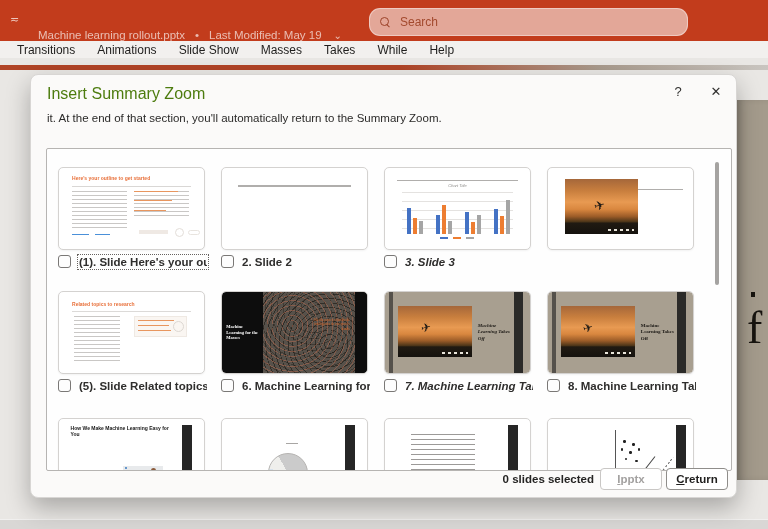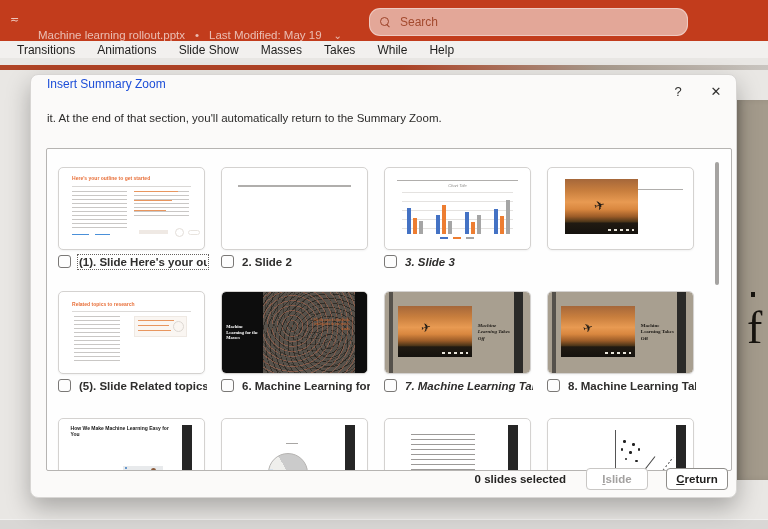--- a/index.html
+++ b/index.html
@@ -38,21 +38,21 @@
                     box-shadow:inset 6px 0 8px -4px rgba(0,0,0,.25); overflow:hidden; }
   .bg-right-slide .serif-f { position:absolute; left:10px; top:205px; font-family:"Liberation Serif", serif;
                              font-size:46px; color:#17140f; line-height:46px; }
   .bg-right-slide .dot { position:absolute; left:14px; top:192px; width:4px; height:5px; background:#17140f; }
   .bg-bottom-line { position:absolute; left:0; top:519px; width:768px; height:10px; background:#d9d7d5;
                     border-top:1px solid #f1f0ef; }
 
   
   .dialog { position:absolute; left:30px; top:74px; width:707px; height:424px; background:#fbfaf9;
             border:1px solid #d8d6d4; border-radius:8px; box-shadow:0 10px 24px rgba(0,0,0,.28); }
-  .dlg-title { position:absolute; left:16px; top:2px; font-size:12px; color:#1d4ed8; }
+  .dlg-title { position:absolute; left:16px; top:10px; font-size:16px; color:#4d7c0f; }
   .dlg-help, .dlg-close { position:absolute; top:6px; width:26px; height:22px; border:none; background:transparent;
             font-size:13px; color:#323130; text-align:center; line-height:22px; cursor:default;
             font-family:"Liberation Sans", sans-serif; }
   .dlg-help { left:634px; }
   .dlg-close { left:672px; }
   .dlg-desc { position:absolute; left:16px; top:36px; width:690px; font-size:11.5px; line-height:15px; color:#2b2a29; }
 
   
   .slide-list { position:absolute; left:15px; top:73px; width:686px; height:323px; background:#fefefe;
                 border:1px solid #b6b4b2; border-radius:2px; overflow:hidden; }
@@ -124,21 +124,21 @@
   .pie-lbl { position:absolute; left:44%; top:30%; width:12px; height:1px; background:#a8a6a4; }
   .bullets { position:absolute; left:18%; top:18%; width:44%; height:74%;
      background:repeating-linear-gradient(to bottom,#9c9a98 0,#9c9a98 1px,transparent 1px,transparent 5px); }
   .axis-y { position:absolute; left:46%; top:14%; width:1px; height:80%; background:#555; }
   .sdot { position:absolute; width:2.5px; height:2.5px; border-radius:50%; background:#222; }
   .sline { position:absolute; width:52px; height:1px; background:#444; transform:rotate(-52deg); transform-origin:0 50%; }
   .sline.dash { background:repeating-linear-gradient(90deg,#666 0,#666 2px,transparent 2px,transparent 4px); }
 
   
   .dlg-footer { position:absolute; left:0; right:8px; bottom:6px; height:24px; display:flex;
-                justify-content:flex-end; align-items:center; gap:18px; }
+                justify-content:flex-end; align-items:center; gap:4px; }
   .status { font-size:11.5px; font-weight:600; color:#252423; margin-right:2px; }
   .btn { width:62px; height:22px; border-radius:4px; background:#fff; font-size:11.5px; font-weight:600;
          font-family:"Liberation Sans", sans-serif; text-align:center; line-height:20px; }
   .btn.disabled { border:1px solid #c9c7c5; color:#a3a1a0; }
   .btn.enabled { border:1px solid #8f8d8a; color:#201f1e; }
   .ak { text-decoration:underline; }
 </style>
 </head>
 <body>
 
@@ -364,16 +364,16 @@
 
         <div class="vbar" style="left:88%;top:8%;bottom:0;width:7%;background:#262626;"></div>
       </div>
     </div>
 
     <div class="scroll-thumb"></div>
   </div>
 
   <div class="dlg-footer">
     <span class="status">0 slides selected</span>
-    <button class="btn disabled"><span class="ak">I</span><span>slide</span></button>
+    <button class="btn disabled"><span class="ak">I</span><span>pptx</span></button>
     <button class="btn enabled"><span class="ak">C</span><span>return</span></button>
   </div>
 </div>
 
 </body></html>

